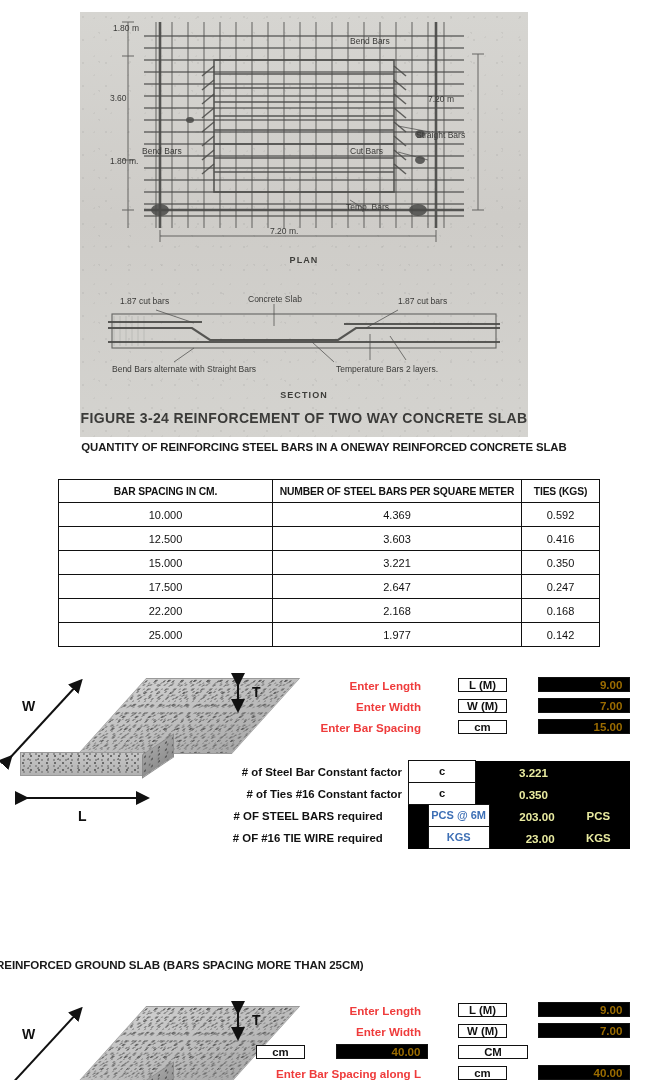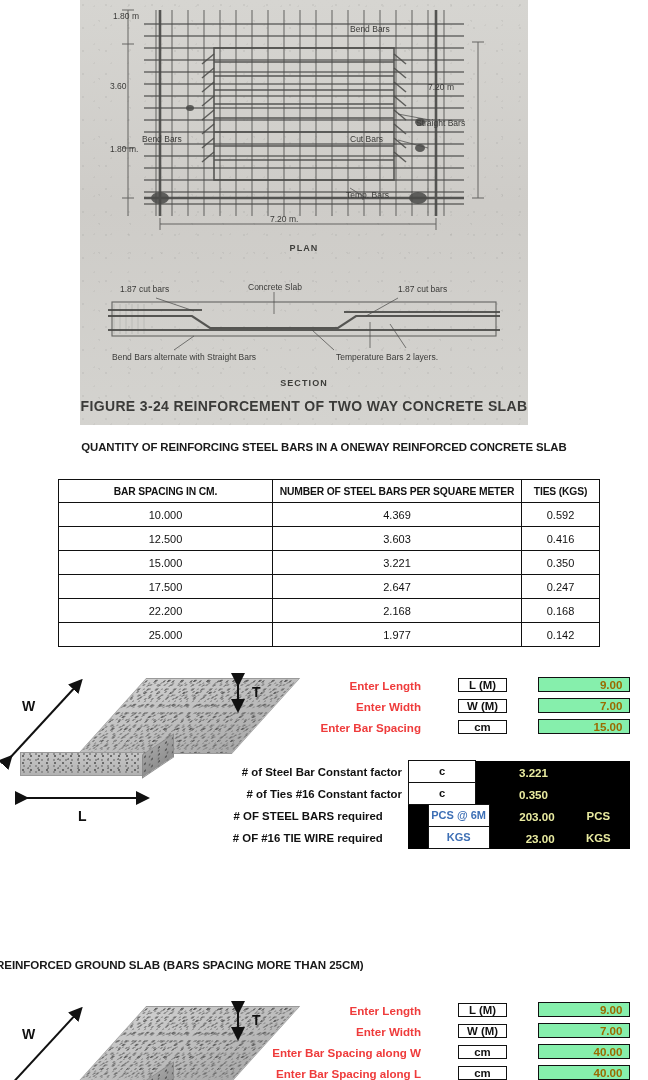--- a/index.html
+++ b/index.html
@@ -5,21 +5,21 @@
   html,body{margin:0;padding:0;}
   body{
     width:648px;height:1080px;overflow:hidden;background:#ffffff;
     font-family:"Liberation Sans",sans-serif;color:#111;
     -webkit-font-smoothing:antialiased;
   }
   .page{position:relative;width:648px;height:1080px;}
 
   
   .figure-scan{
-    position:absolute;left:80px;top:0;width:448px;height:425px;
+    position:absolute;left:80px;top:12px;width:448px;height:425px;
     background:#eab308;overflow:hidden;
   }
   .scan-noise{
     position:absolute;inset:0;
     background:
       radial-gradient(circle at 12% 22%, rgba(0,0,0,.05) 0 1px, transparent 1px),
       radial-gradient(circle at 62% 71%, rgba(0,0,0,.05) 0 1px, transparent 1px),
       radial-gradient(circle at 84% 33%, rgba(0,0,0,.04) 0 1px, transparent 1px),
       linear-gradient(180deg,#d6d5d1 0%,#ceccc8 48%,#d4d3cf 100%);
     background-size:23px 23px,31px 29px,17px 19px,100% 100%;
@@ -106,21 +106,21 @@
     font-size:11.6px;font-weight:bold;color:#ef3b3b;
     display:flex;align-items:center;justify-content:flex-end;
   }
   .io-unitcell{
     width:49px;border:1.5px solid #111;background:#fff;
     font-size:11.4px;font-weight:bold;color:#111;
     display:flex;align-items:center;justify-content:center;box-sizing:border-box;
     margin-top:-1.5px;
   }
   .io-value{
-    width:92px;border:1.5px solid #111;background:#86efac;
+    width:92px;border:1.5px solid #111;background:#000000;
     font-size:11.6px;font-weight:bold;color:#9a6b00;
     display:flex;align-items:center;justify-content:flex-end;
     padding-right:6px;box-sizing:border-box;margin-top:-1.5px;margin-left:-1.5px;
   }
   .io-suffix{
     width:70px;border:1.5px solid #111;background:#fff;
     font-size:11.4px;font-weight:bold;color:#111;
     display:flex;align-items:center;justify-content:center;box-sizing:border-box;
     margin-top:-1.5px;margin-left:-1.5px;
   }
@@ -487,21 +487,20 @@
       <div class="io-value">9.00</div>
       <div class="io-suffix">M</div>
     </div>
     <div class="io-row">
       <div class="io-label" style="width:170px;">Enter Width</div>
       <div class="io-unitcell">W (M)</div>
       <div class="io-value">7.00</div>
       <div class="io-suffix">M</div>
     </div>
     <div class="io-row">
-      <div class="io-label" style="width:170px;">Enter Bar Spacing along W</div>
       <div class="io-unitcell">cm</div>
       <div class="io-value">40.00</div>
       <div class="io-suffix">CM</div>
     </div>
     <div class="io-row">
       <div class="io-label" style="width:170px;">Enter Bar Spacing along L</div>
       <div class="io-unitcell">cm</div>
       <div class="io-value">40.00</div>
       <div class="io-suffix">CM</div>
     </div>

